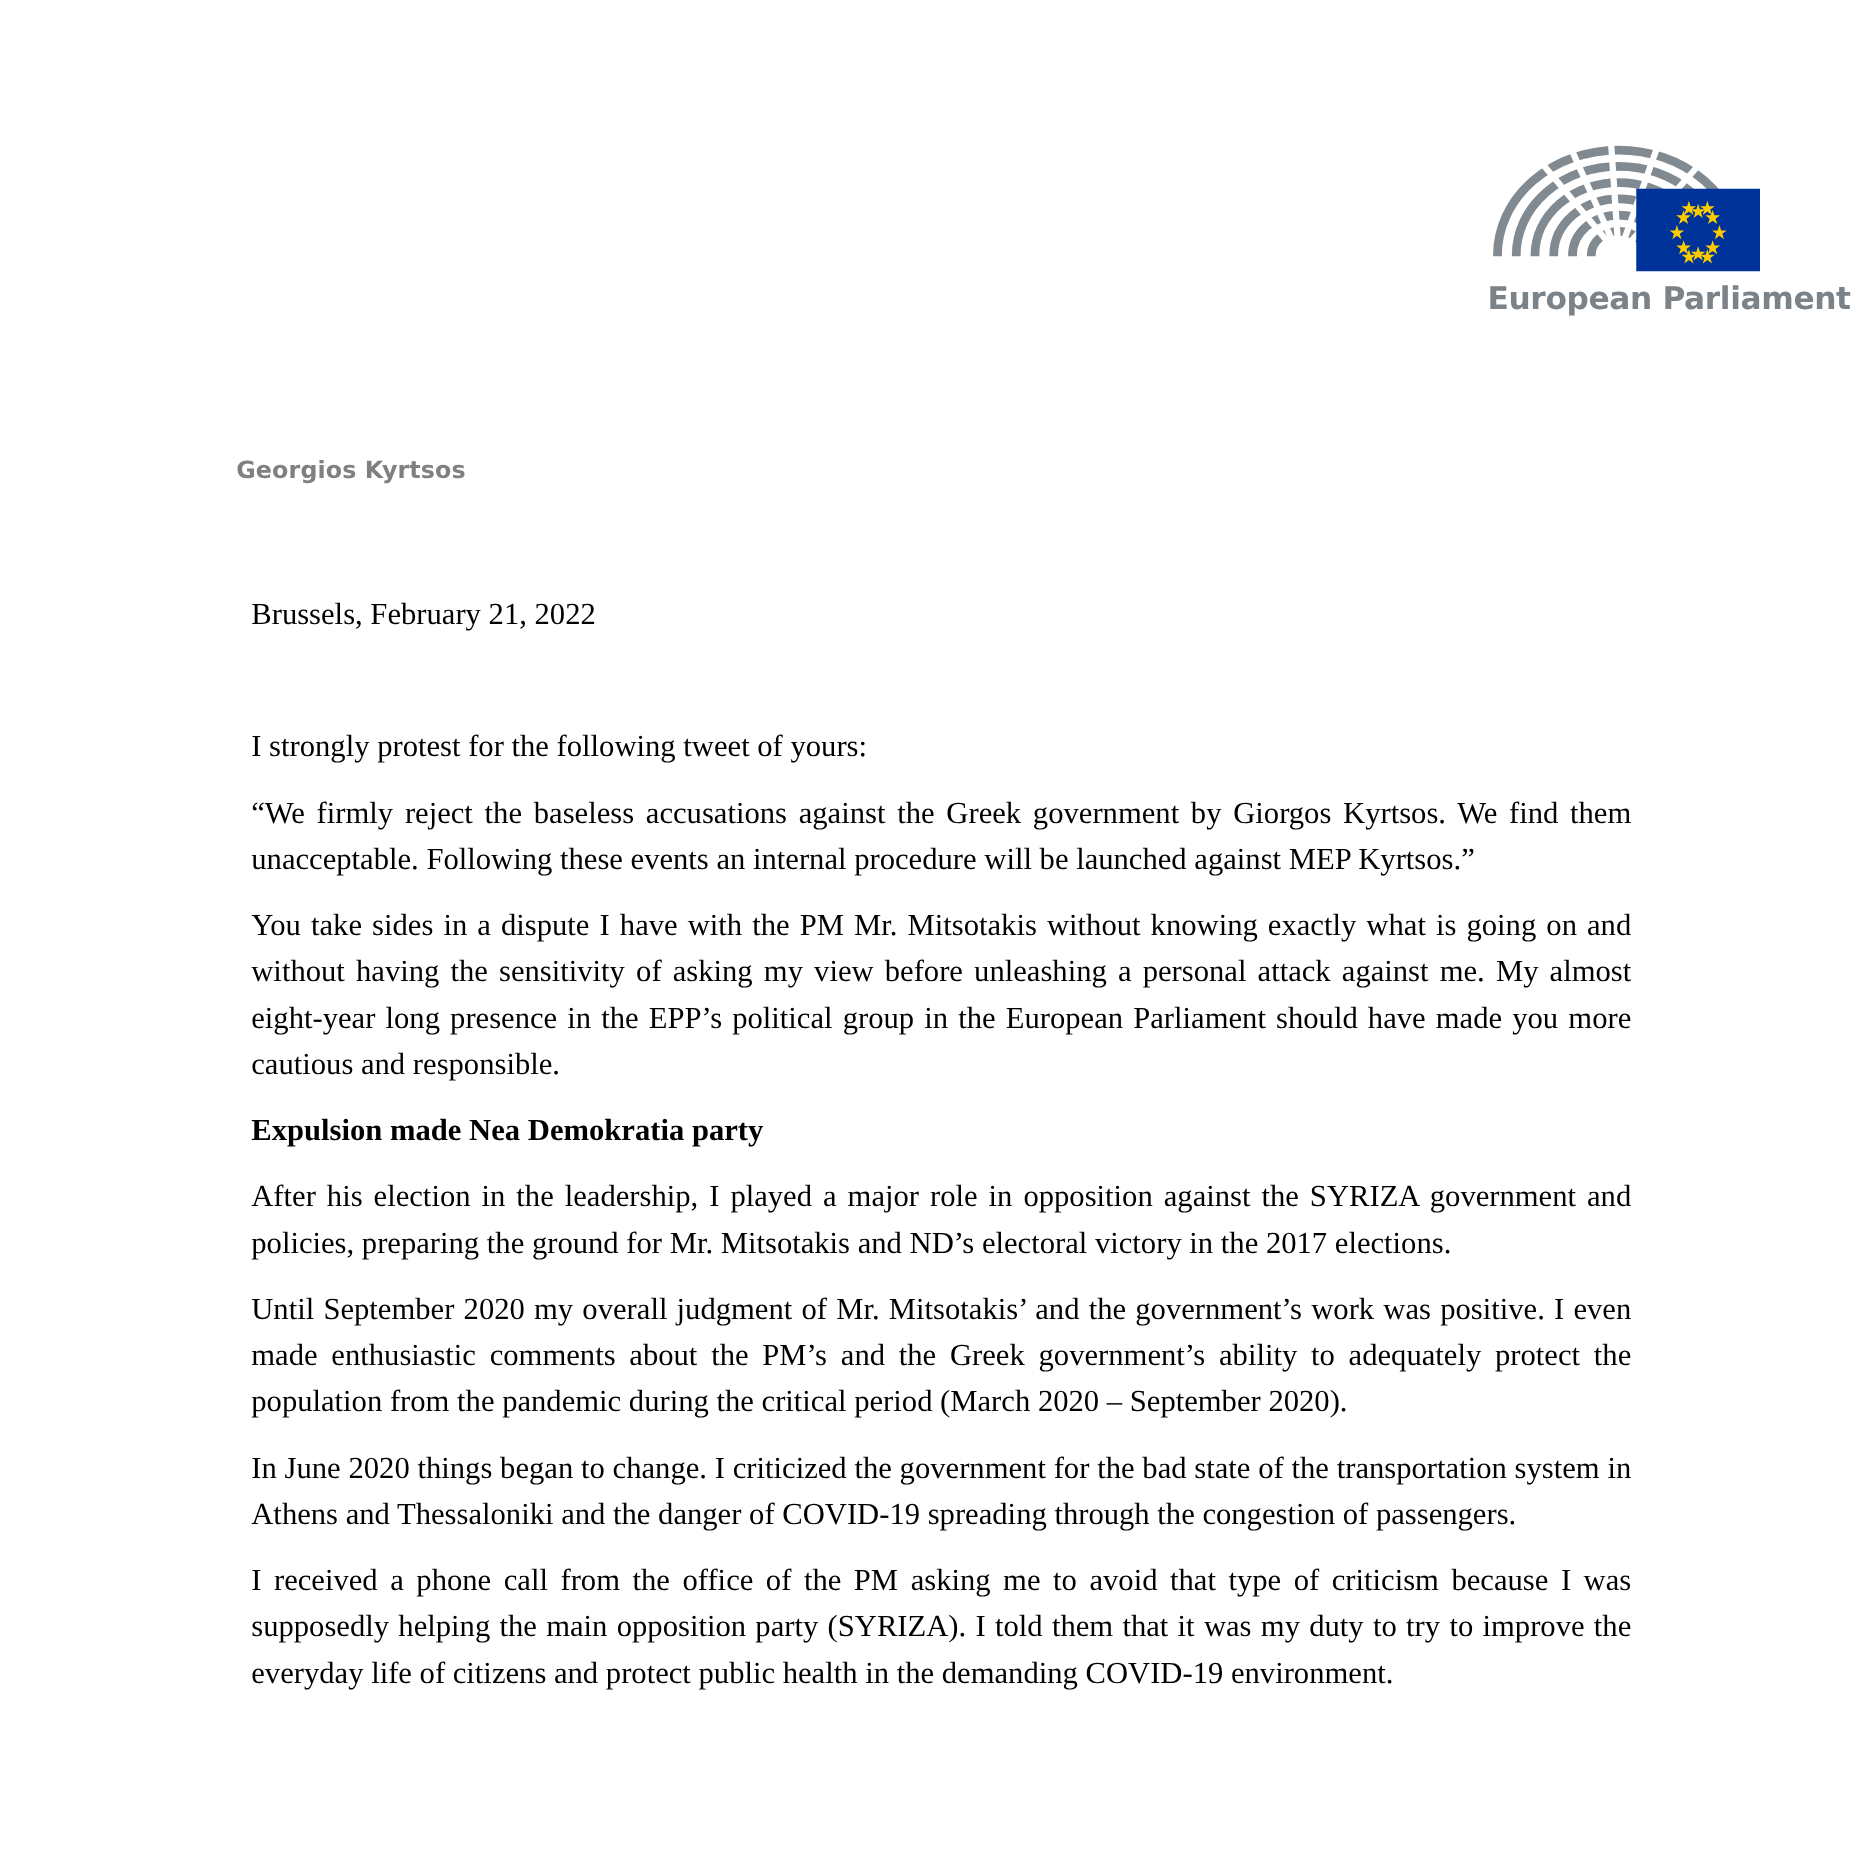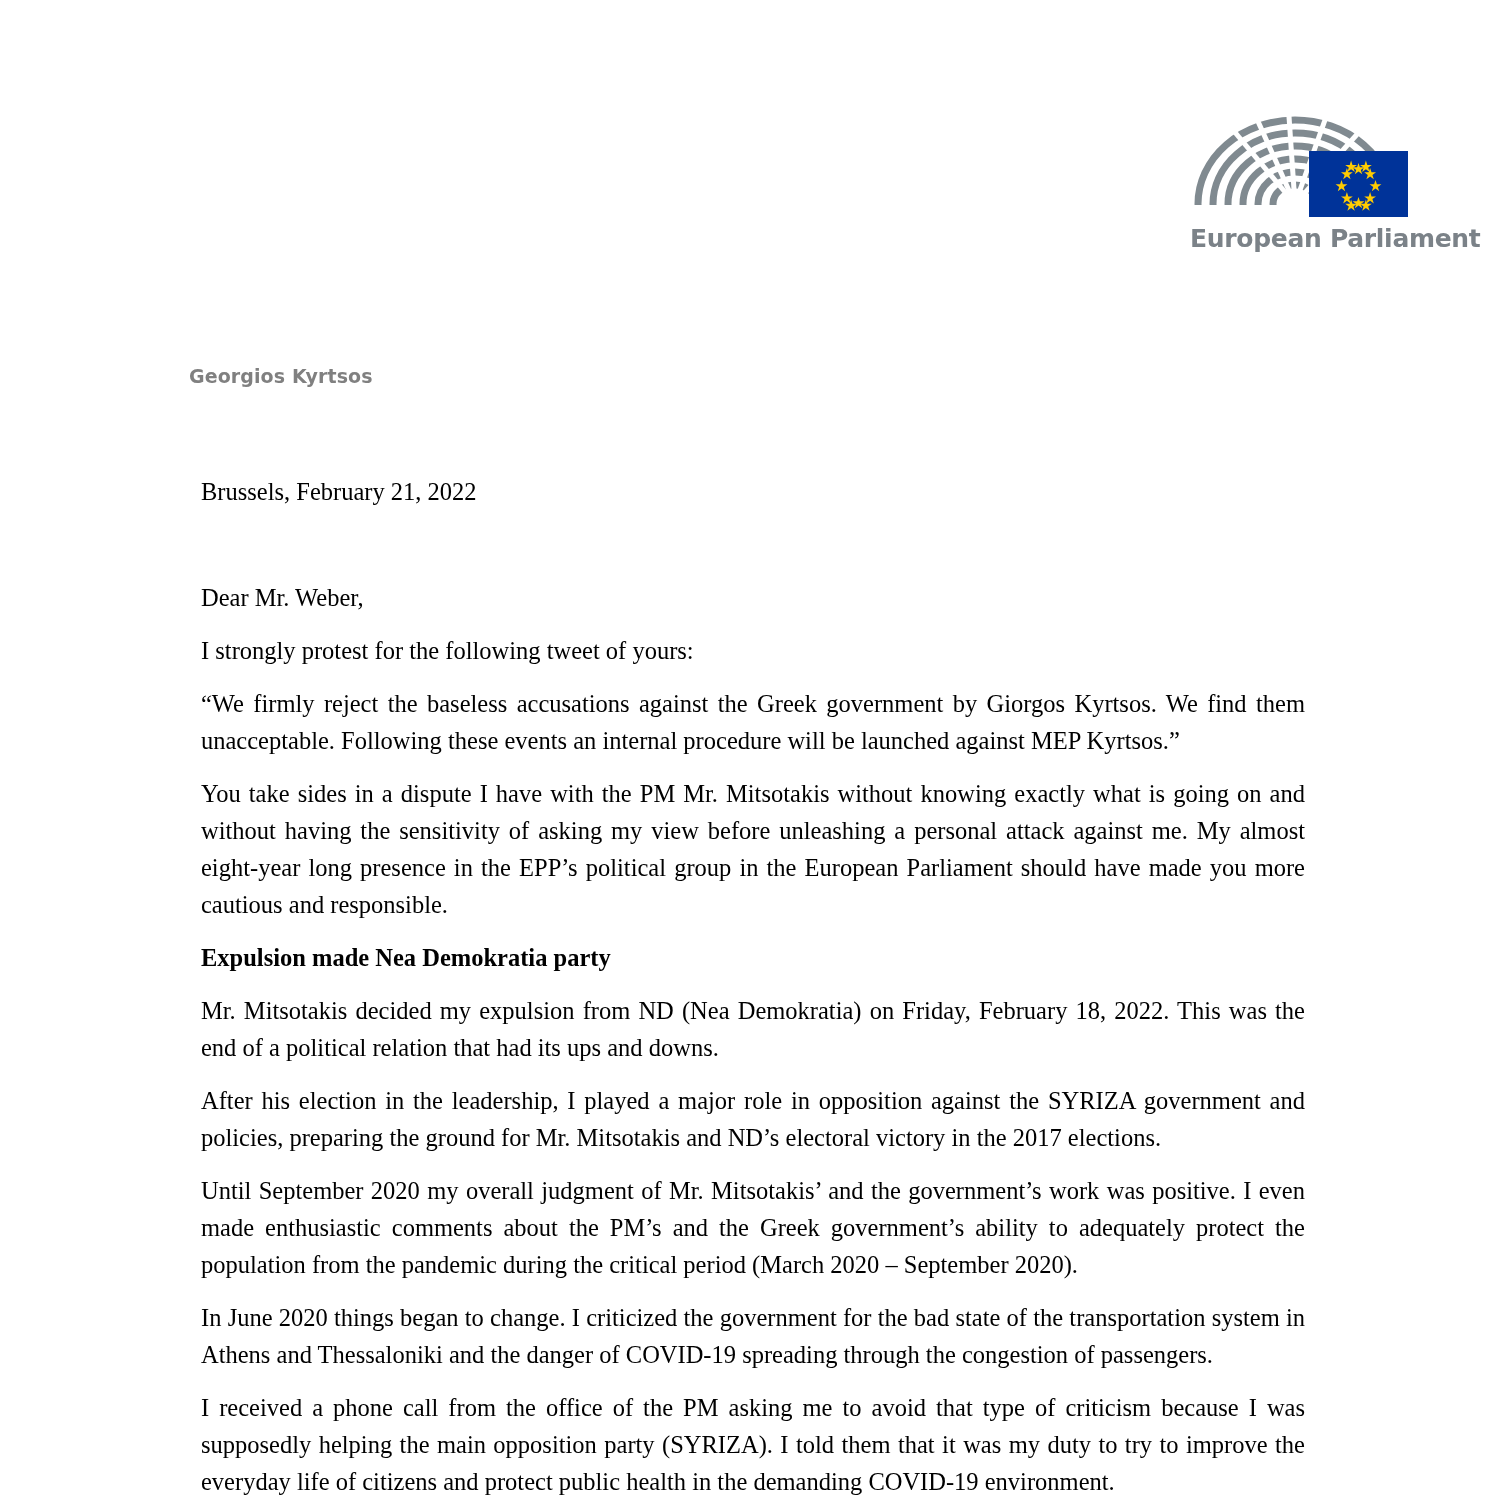--- a/index.html
+++ b/index.html
@@ -132,31 +132,29 @@
   </div>
 
   <div class="sender-name">Georgios Kyrtsos</div>
 
   <div class="letter">
 
     <p class="noj">Brussels, February 21, 2022</p>
 
     <div class="spacer-line"></div>
 
-    <p class="noj">Dear Mr. Weber,</p>
 
     <p class="noj">I strongly protest for the following tweet of yours:</p>
 
     <p>“We firmly reject the baseless accusations against the Greek government by Giorgos Kyrtsos. We find them unacceptable. Following these events an internal procedure will be launched against MEP Kyrtsos.”</p>
 
     <p>You take sides in a dispute I have with the PM Mr. Mitsotakis without knowing exactly what is going on and without having the sensitivity of asking my view before unleashing a personal attack against me. My almost eight-year long presence in the EPP’s political group in the European Parliament should have made you more cautious and responsible.</p>
 
     <p class="noj heading-bold">Expulsion made Nea Demokratia party</p>
 
-    <p>Mr. Mitsotakis decided my expulsion from ND (Nea Demokratia) on Friday, February 18, 2022. This was the end of a political relation that had its ups and downs.</p>
 
 
     <p>After his election in the leadership, I played a major role in opposition against the SYRIZA government and policies, preparing the ground for Mr. Mitsotakis and ND’s electoral victory in the 2017 elections.</p>
 
     <p>Until September 2020 my overall judgment of Mr. Mitsotakis’ and the government’s work was positive. I even made enthusiastic comments about the PM’s and the Greek government’s ability to adequately protect the population from the pandemic during the critical period (March 2020 – September 2020).</p>
 
     <p>In June 2020 things began to change. I criticized the government for the bad state of the transportation system in Athens and Thessaloniki and the danger of COVID-19 spreading through the congestion of passengers.</p>
 
     <p>I received a phone call from the office of the PM asking me to avoid that type of criticism because I was supposedly helping the main opposition party (SYRIZA). I told them that it was my duty to try to improve the everyday life of citizens and protect public health in the demanding COVID-19 environment.</p>
 

